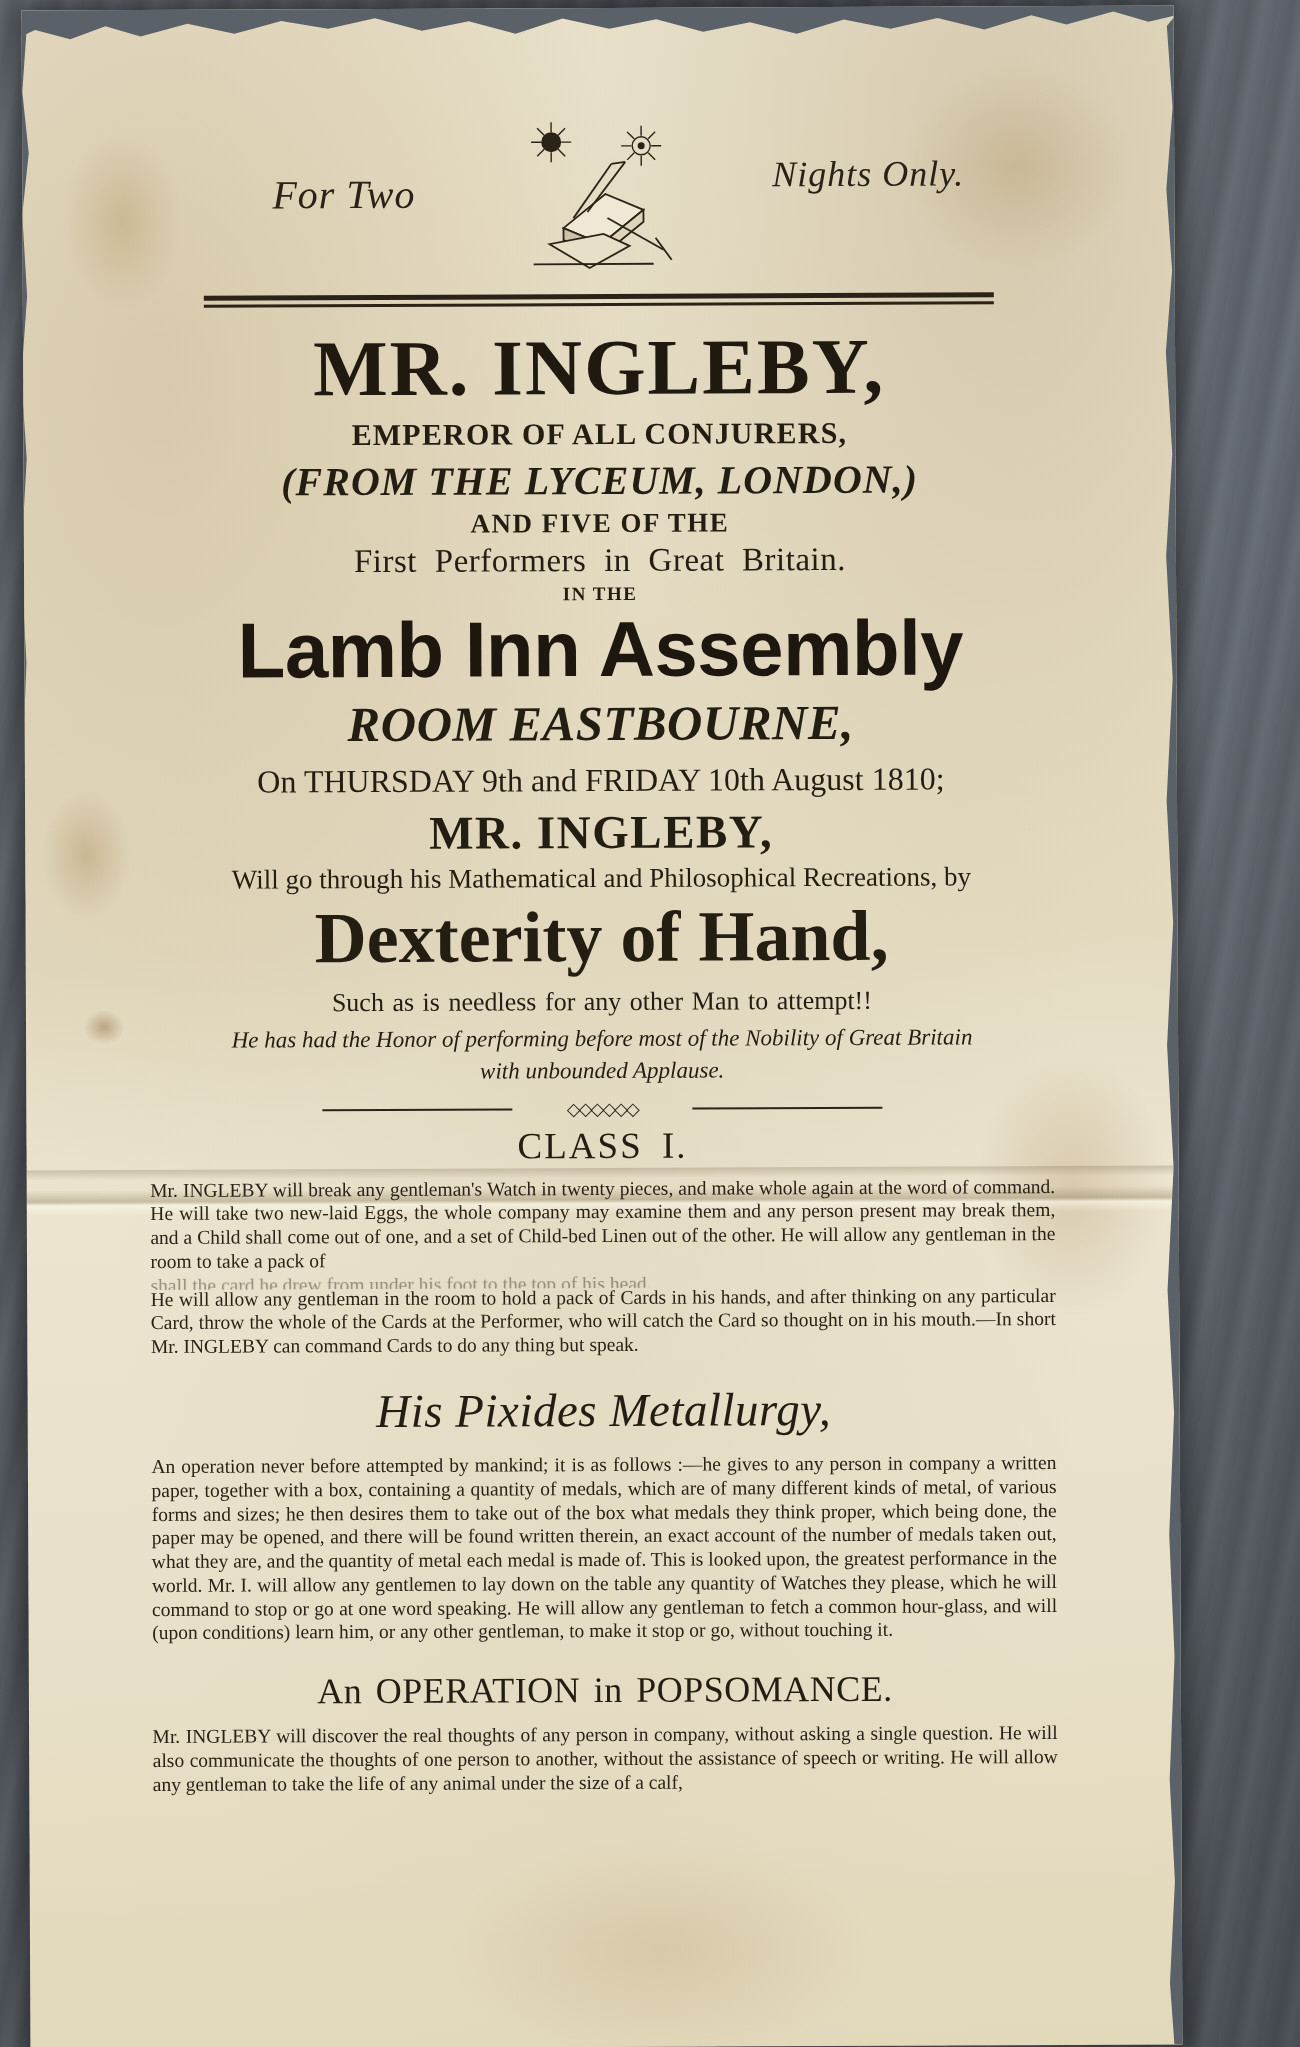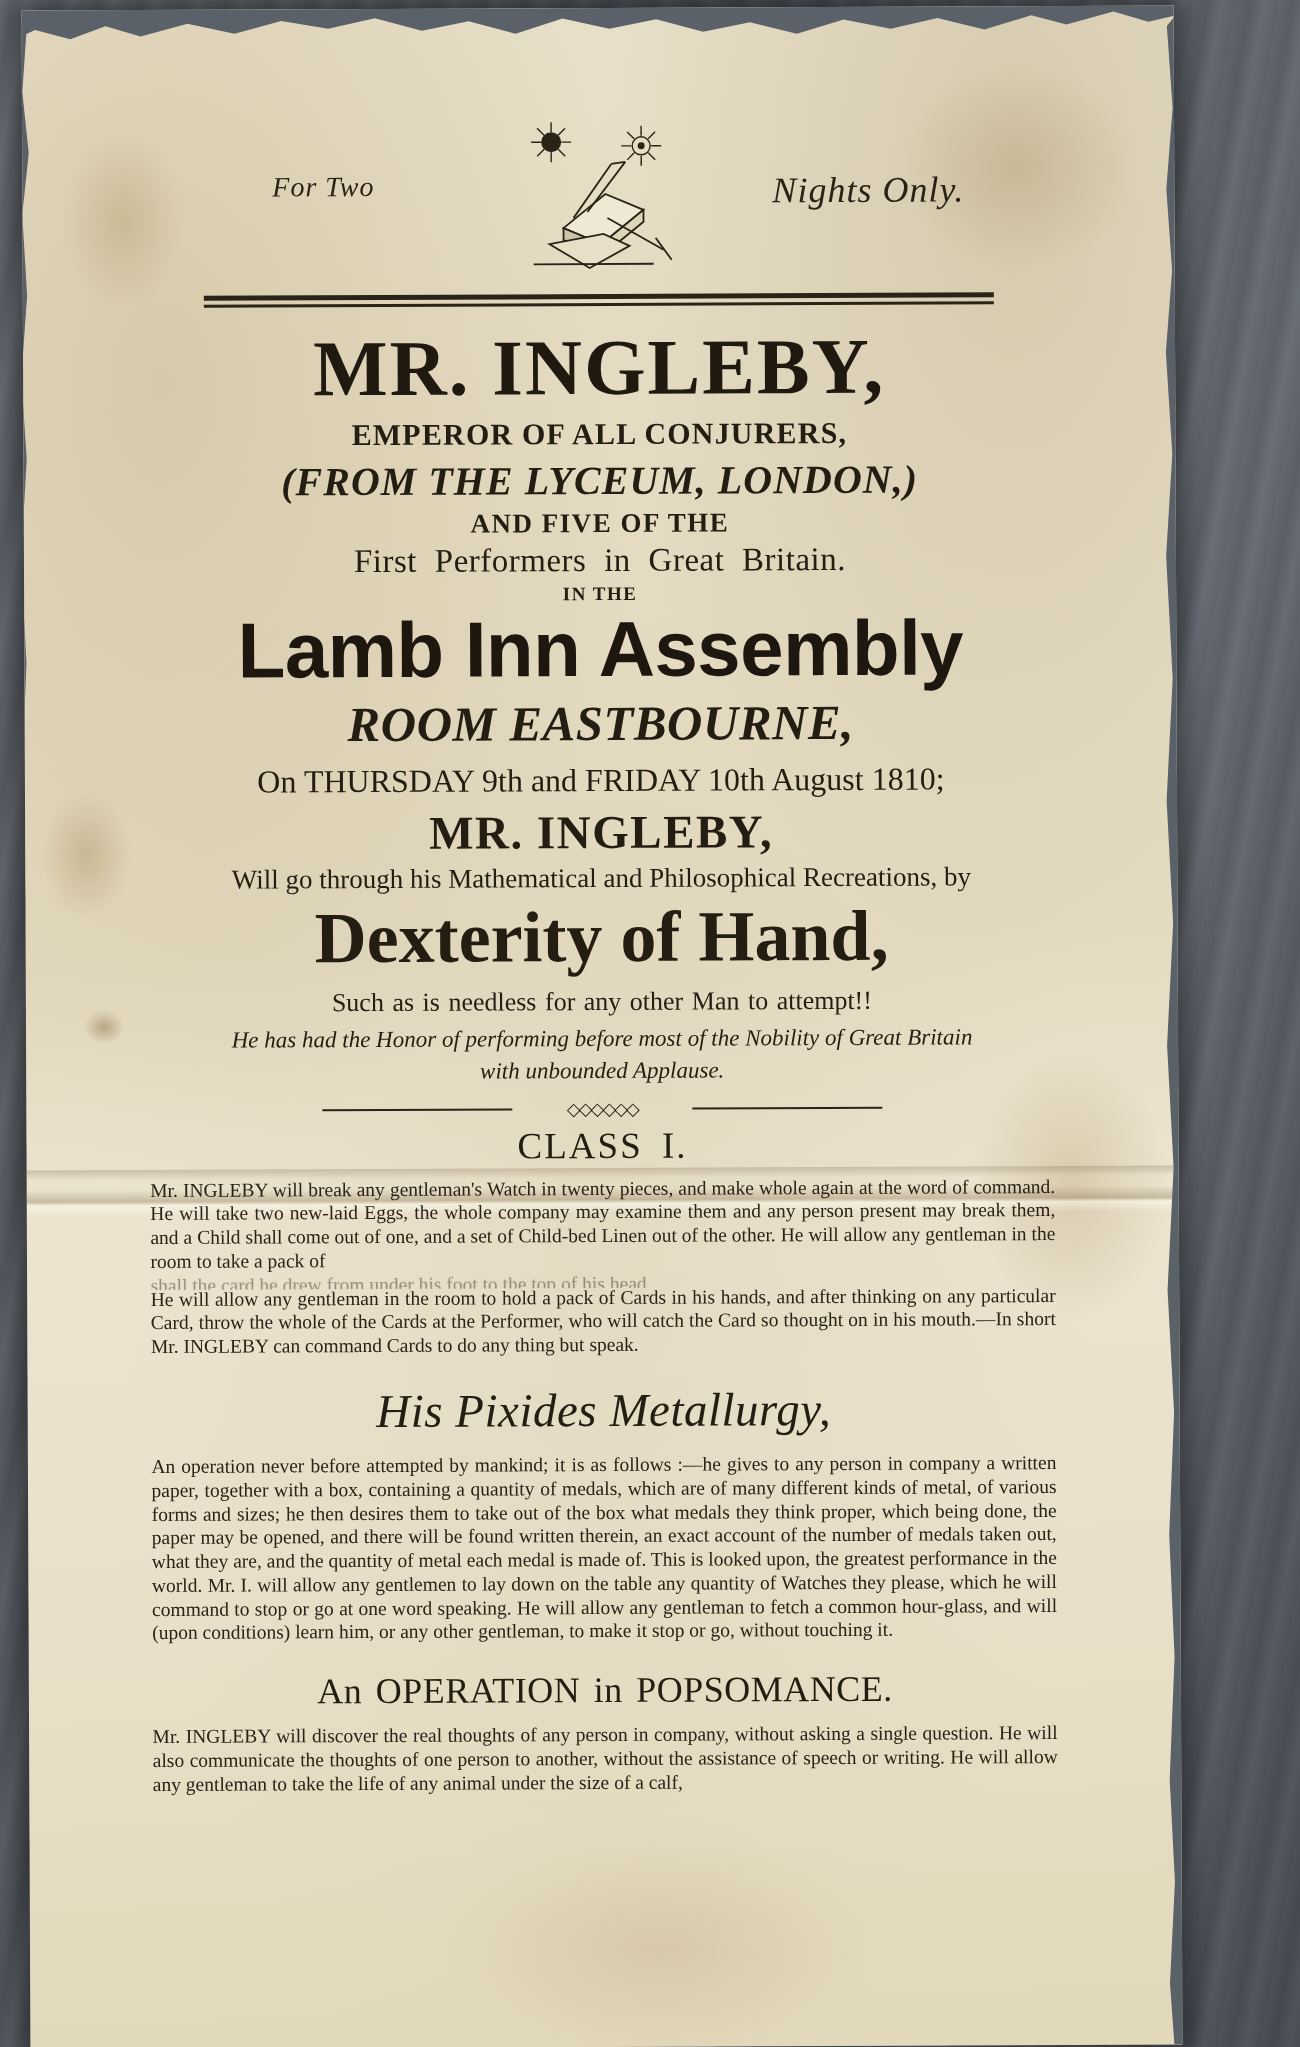--- a/index.html
+++ b/index.html
@@ -104,27 +104,27 @@
   .topline {
     position: relative;
     height: 150px;
     margin-top: 130px;
   }
   .topline .fortwo {
     position: absolute;
     left: 250px; top: 32px;
     font-family: "Liberation Serif", serif;
     font-style: italic;
-    font-size: 28px;
+    font-size: 40px;
     letter-spacing: 1px;
     color: #2a2216;
   }
   .topline .nightsonly {
     position: absolute;
-    right: 210px; top: 32px;
+    right: 210px; top: 16px;
     font-family: "Liberation Serif", serif;
     font-style: italic;
     font-size: 36px;
     letter-spacing: 1px;
     color: #2a2216;
   }
   .topline .cut {
     position: absolute;
     left: 50%;
     transform: translateX(-50%);

